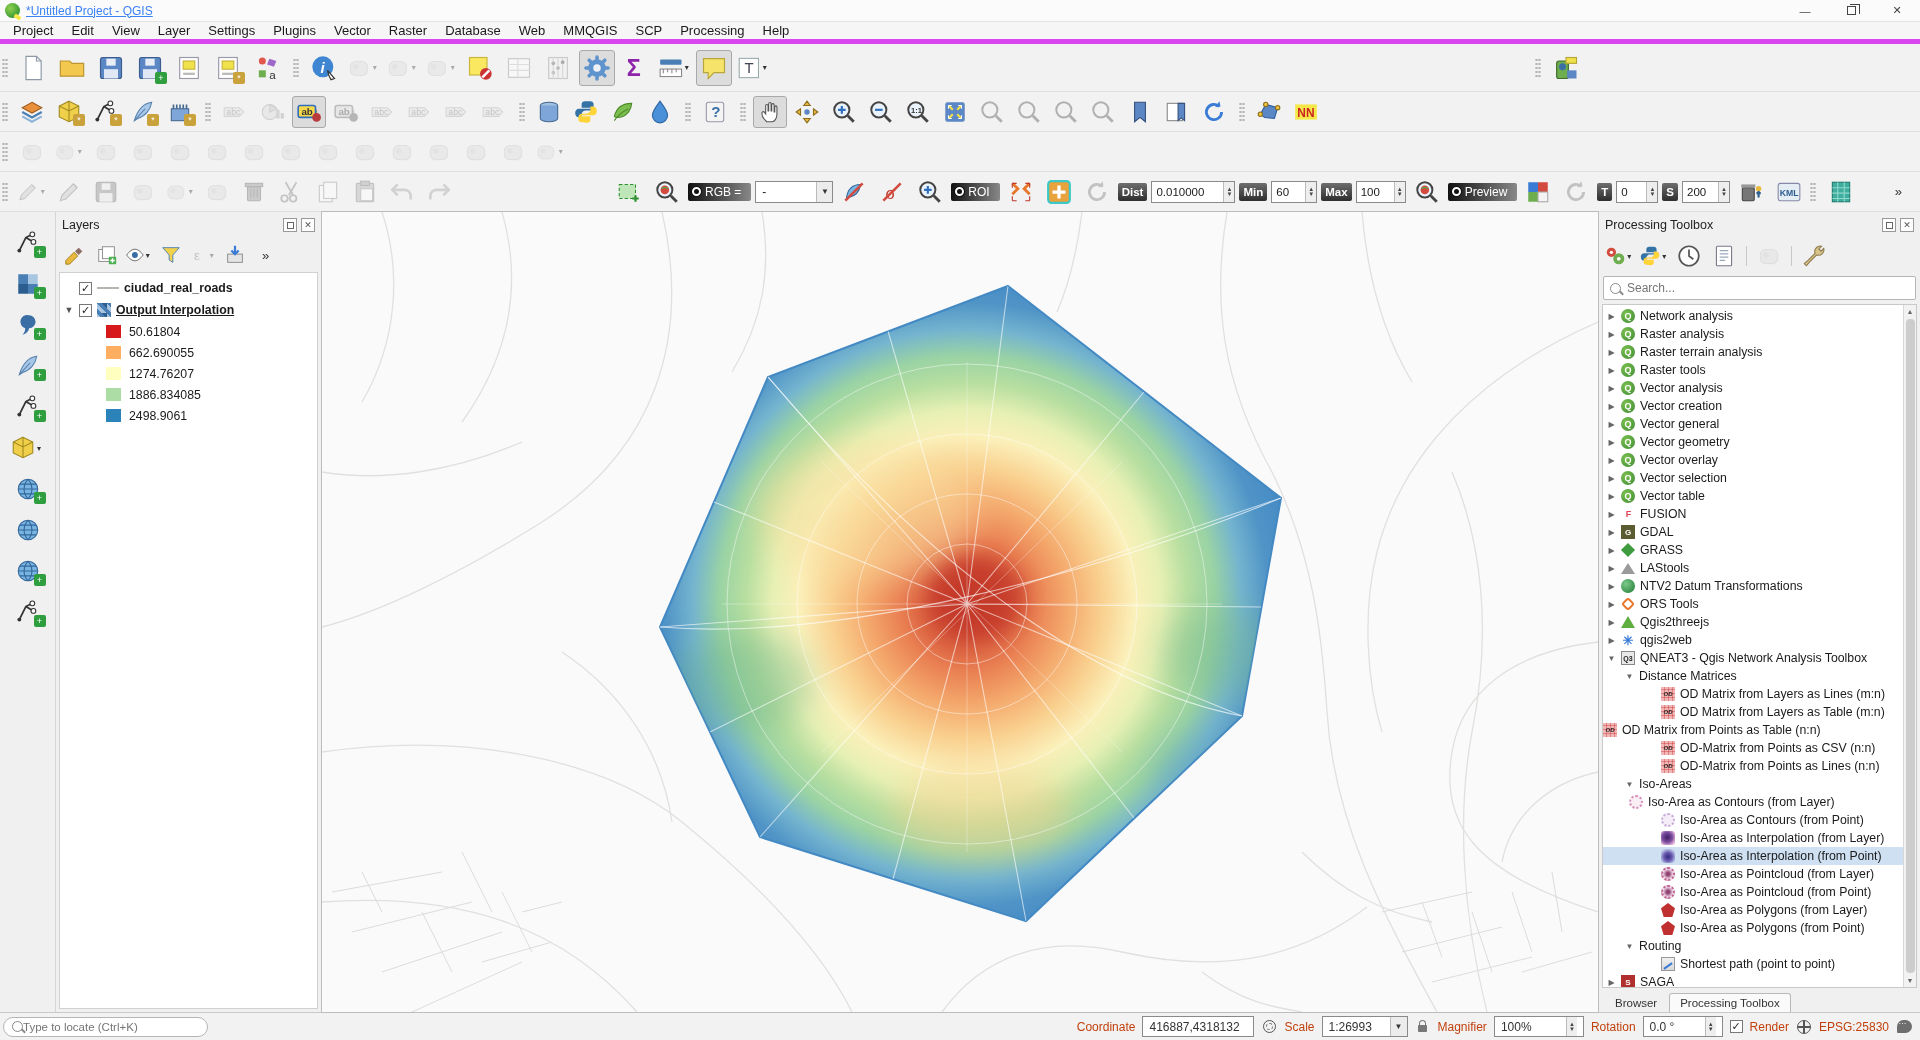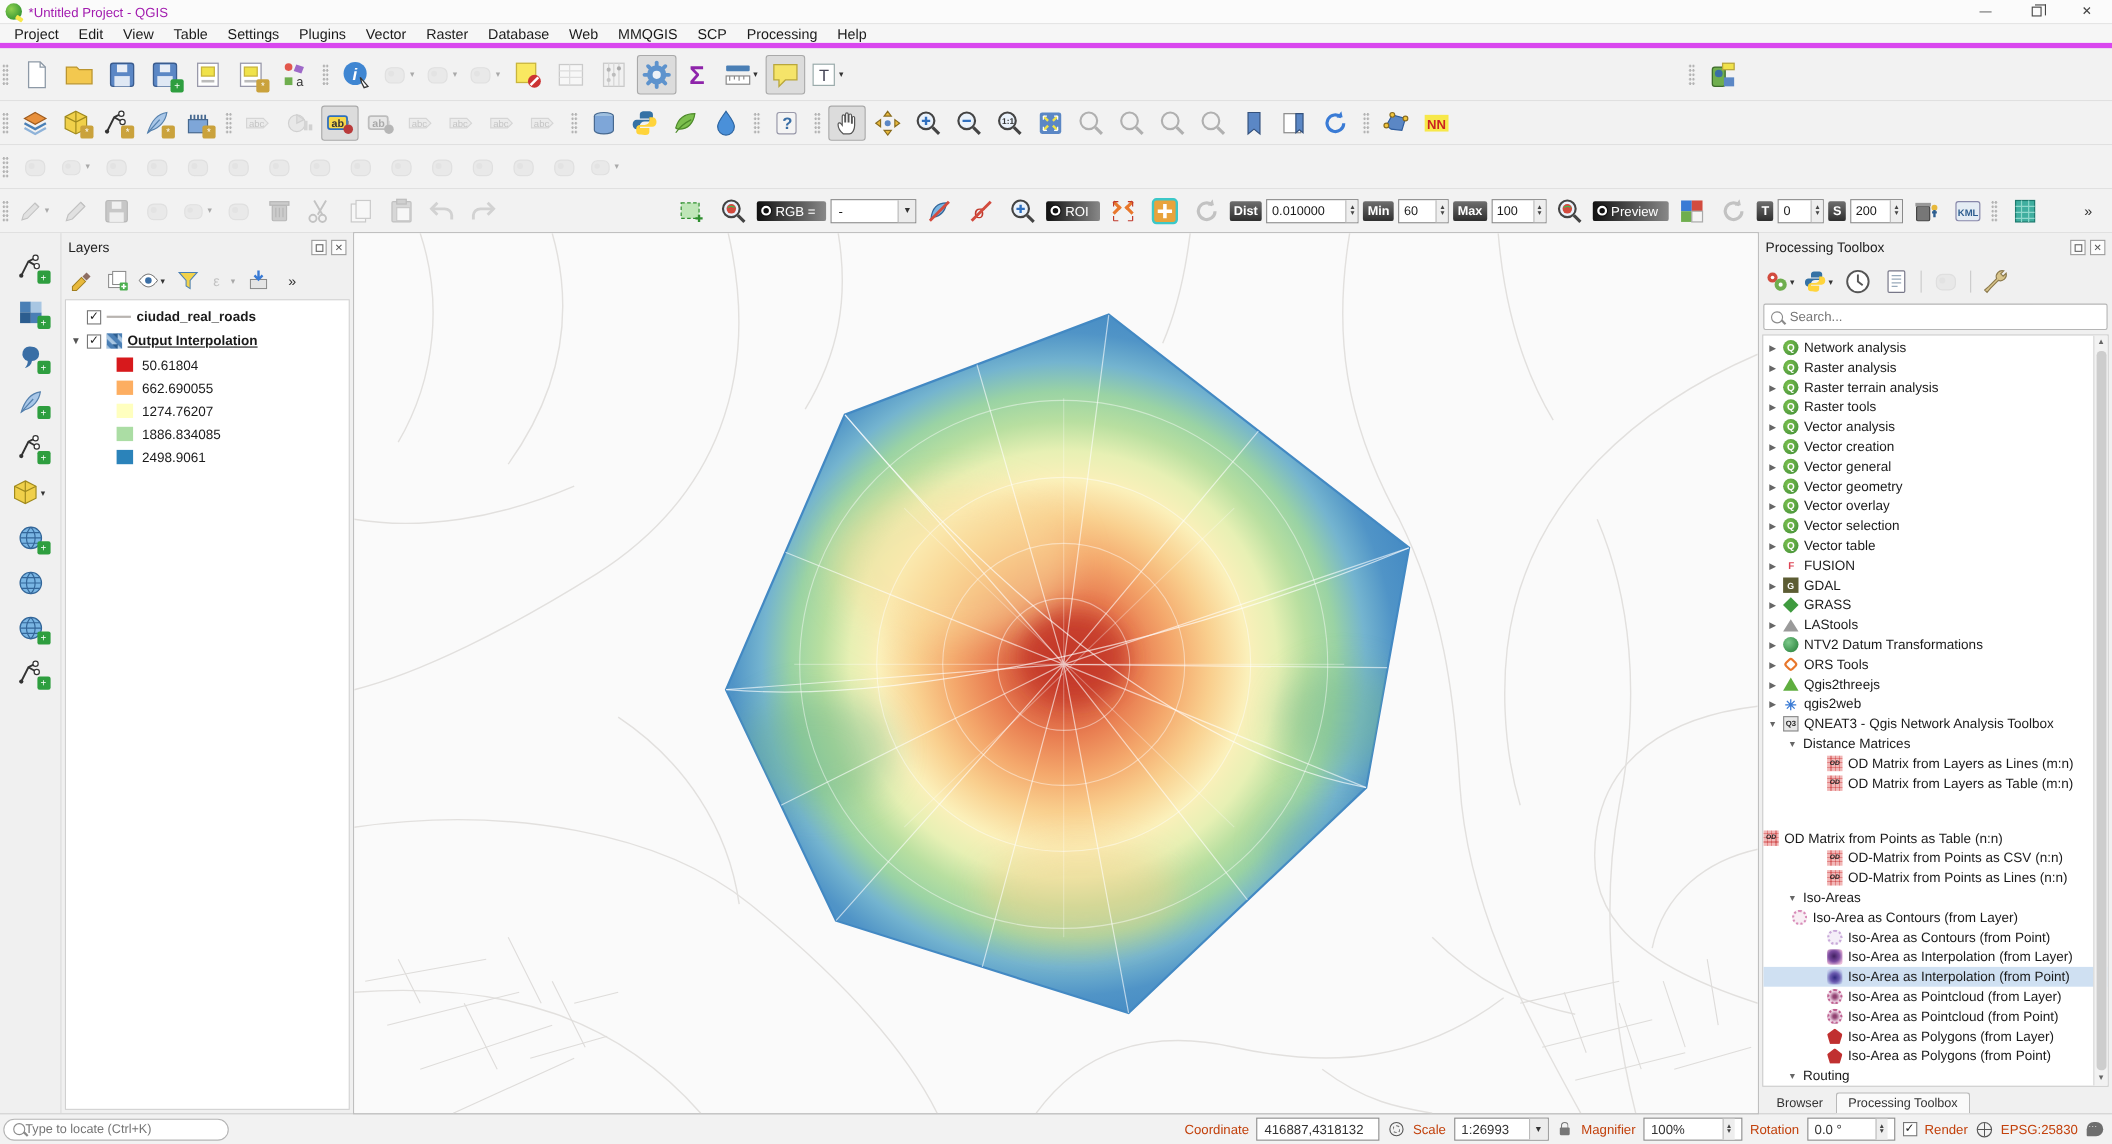--- a/index.html
+++ b/index.html
@@ -6,21 +6,21 @@
   html,body { width:1920px; height:1040px; overflow:hidden;
     font-family:"Liberation Sans", sans-serif; font-size:12px; color:#1a1a1a; background:#f2f2f2; }
   svg { font-family:"Liberation Sans", sans-serif; }
 
   
   #titlebar { height:22px; background:#fbfbfb; display:flex; align-items:center; border-bottom:1px solid #e3e3e3; }
   #qlogo { width:15px; height:15px; margin:0 6px 0 5px; border-radius:50%;
     background:radial-gradient(circle at 35% 35%, #8fd14f, #3d9b35 70%); position:relative; }
   #qlogo::after { content:""; position:absolute; right:-1px; bottom:-1px; width:7px; height:4px;
     background:#f7e84a; transform:rotate(35deg); border-radius:1px; }
-  #titletext { font-size:12px; color:#a21caf; }
+  #titletext { font-size:12px; color:#3b82f6;text-decoration:underline; }
   #winbtns { margin-left:auto; display:flex; height:100%; }
   .wb { width:46px; height:100%; display:flex; align-items:center; justify-content:center; color:#444; font-size:11px; }
   .wb .rest { width:9px; height:9px; border:1px solid #444; position:relative; background:#fbfbfb; }
   .wb .rest::before { content:""; position:absolute; left:2px; top:-3px; width:9px; height:9px; border:1px solid #444; border-left:none; border-bottom:none; }
 
   
   #menubar { height:22px; background:#f6f6f6; display:flex; align-items:center; padding-left:4px; border-bottom:5px solid #d946ef; font-size:13px; }
   .mi { padding:2px 9px; border-radius:2px; }
 
   
@@ -482,21 +482,21 @@
         <span class="rest"></span>
       </span>
     <span class="wb">✕</span>
   </div>
 </div>
 
 <div id="menubar">
     <span class="mi">Project</span>
     <span class="mi">Edit</span>
     <span class="mi">View</span>
-    <span class="mi">Table</span>
+    <span class="mi">Layer</span>
     <span class="mi">Settings</span>
     <span class="mi">Plugins</span>
     <span class="mi">Vector</span>
     <span class="mi">Raster</span>
     <span class="mi">Database</span>
     <span class="mi">Web</span>
     <span class="mi">MMQGIS</span>
     <span class="mi">SCP</span>
     <span class="mi">Processing</span>
     <span class="mi">Help</span>
@@ -1481,21 +1481,21 @@
             <span class="tlbl">Distance Matrices</span>
           </div>
           <div class="trow" style="padding-left: 58px;">
             <span class="tico tod">OD</span>
             <span class="tlbl">OD Matrix from Layers as Lines (m:n)</span>
           </div>
           <div class="trow" style="padding-left: 58px;">
             <span class="tico tod">OD</span>
             <span class="tlbl">OD Matrix from Layers as Table (m:n)</span>
           </div>
-          <div class="trow" style=" margin-top: 32px;">
+          <div class="trow" style="">
             <span class="tico tod">OD</span>
             <span class="tlbl">OD Matrix from Points as Table (n:n)</span>
           </div>
           <div class="trow" style="padding-left: 58px;">
             <span class="tico tod">OD</span>
             <span class="tlbl">OD-Matrix from Points as CSV (n:n)</span>
           </div>
           <div class="trow" style="padding-left: 58px;">
             <span class="tico tod">OD</span>
             <span class="tlbl">OD-Matrix from Points as Lines (n:n)</span>

